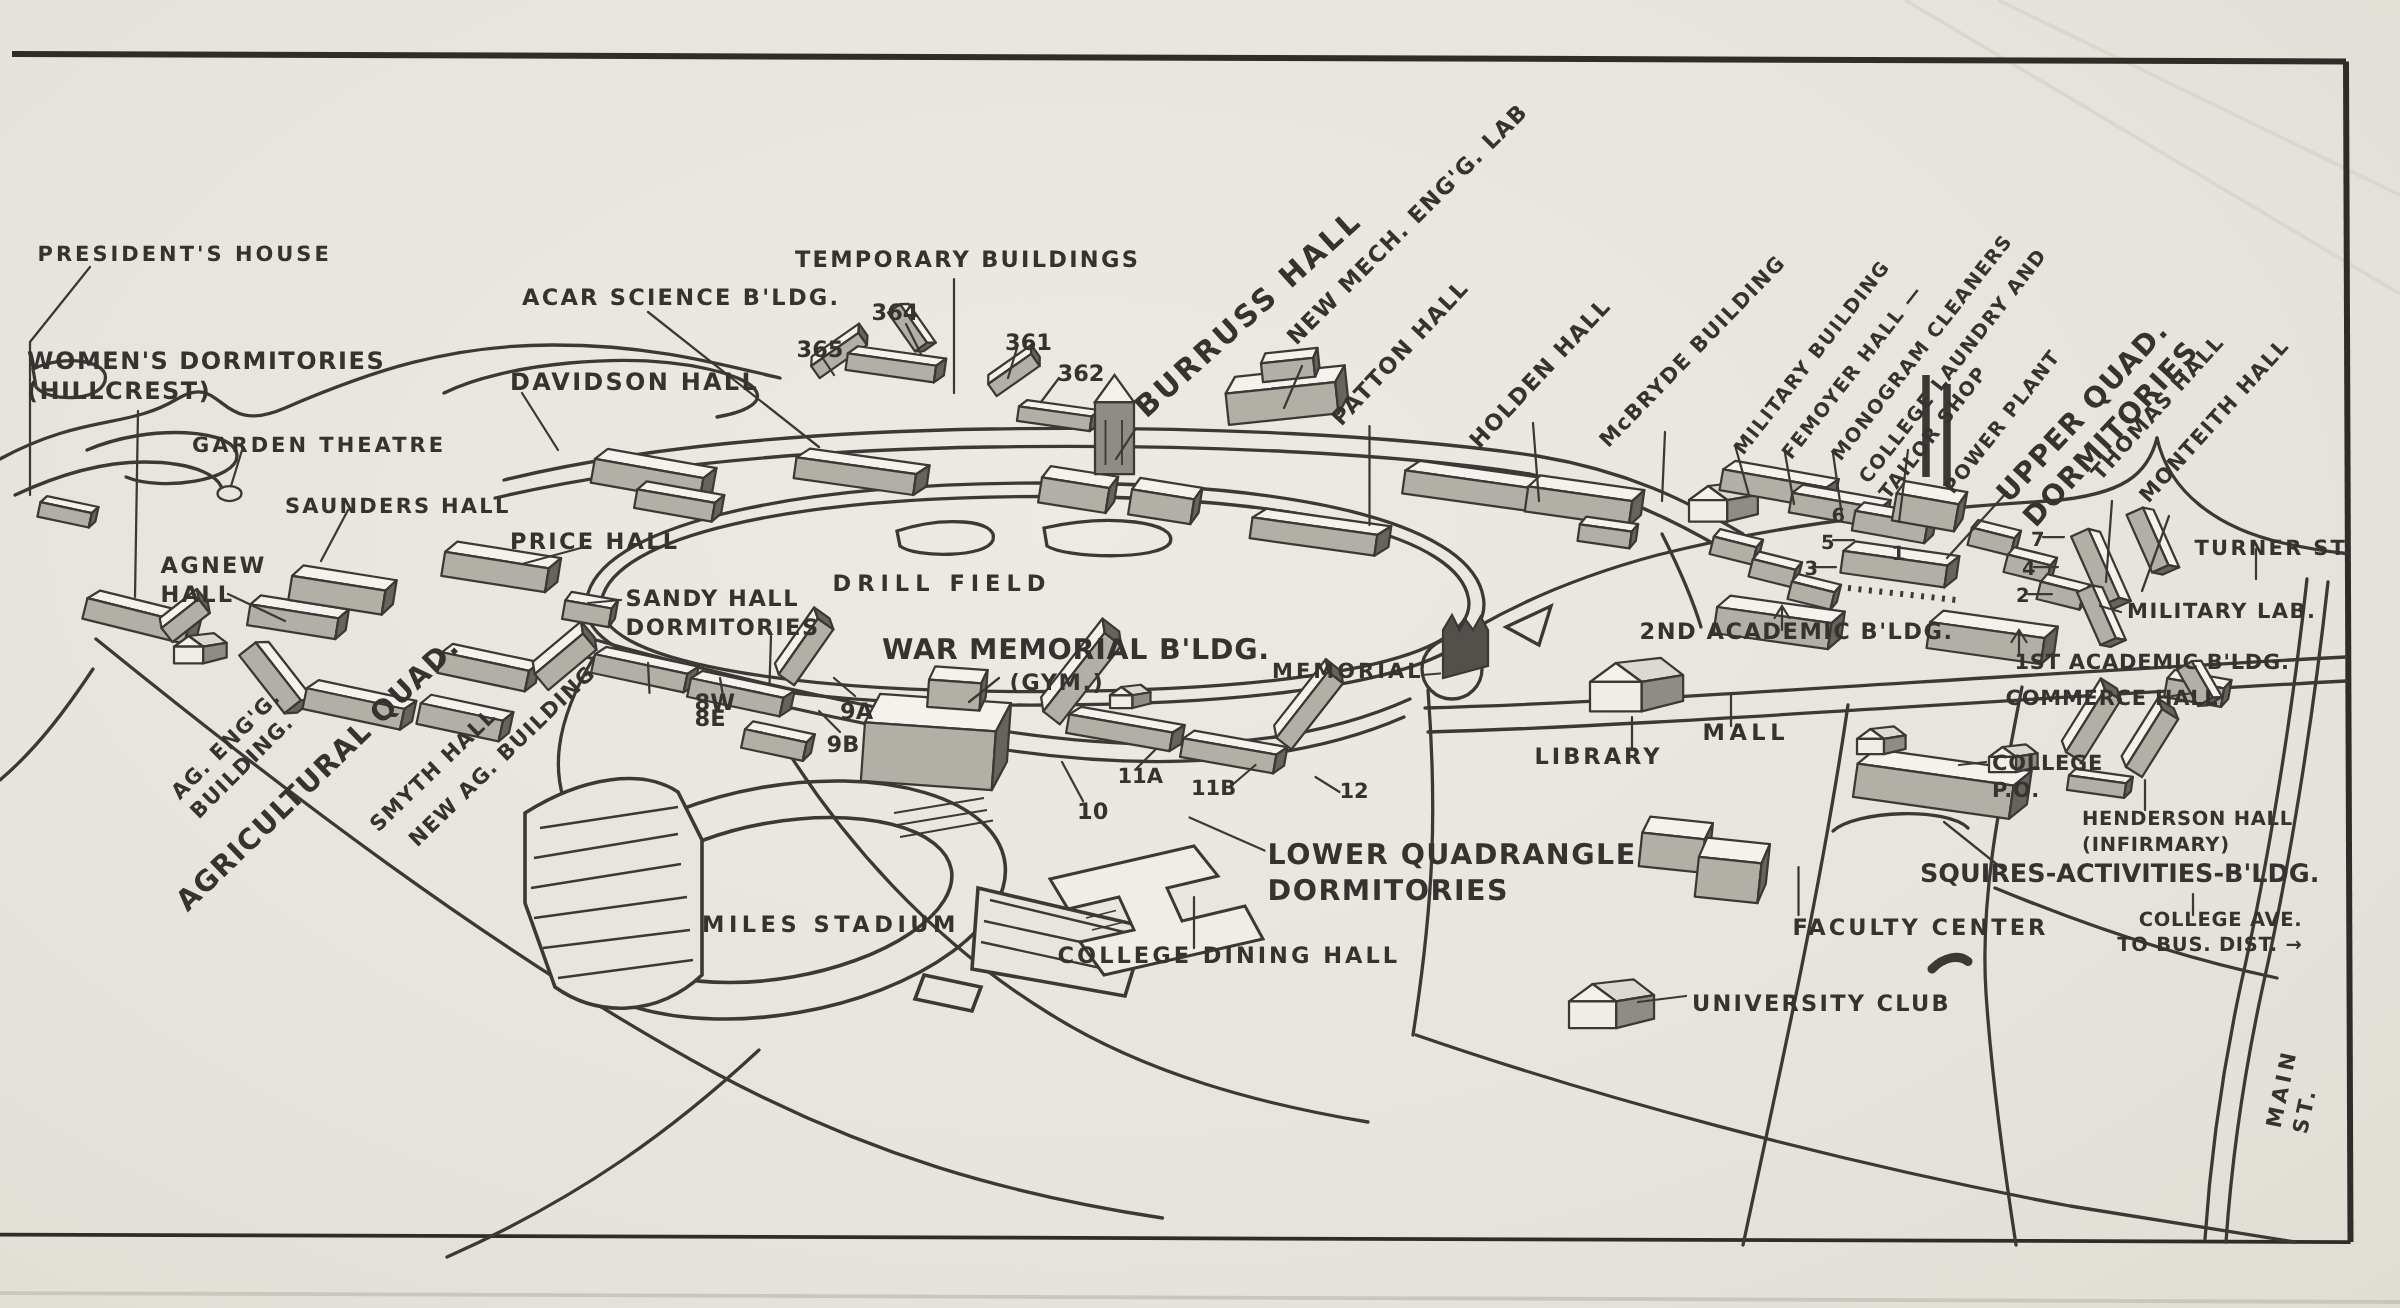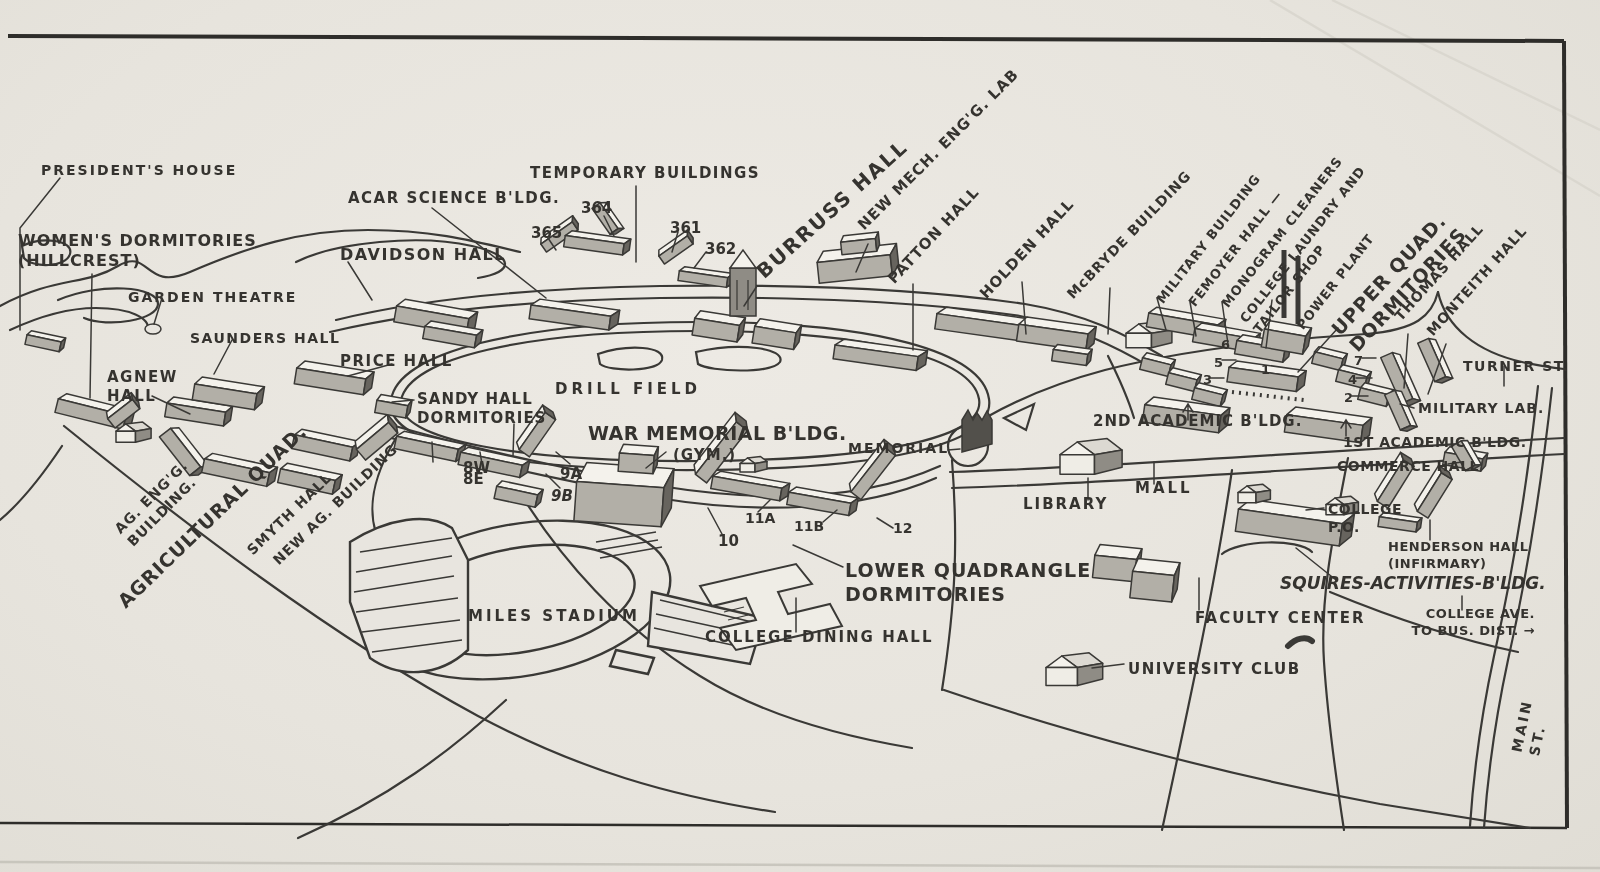--- a/index.html
+++ b/index.html
@@ -230,21 +230,21 @@
       <path d="M480,452 L483,470"></path>
       <path d="M570,464 L556,452"></path>
       <path d="M560,488 L546,474"></path>
       <path d="M1222,360 L1236,360 M1210,378 L1224,378 M1362,358 L1376,358 M1356,378 L1372,378 M1352,396 L1368,396"></path>
       <path d="M1448,464 L1462,462"></path>
       <path d="M1414,408 L1400,404"></path>
     </g>
   </svg>
 
   <div id="labels">
-      <div class="lbl" style="left: 25px; top: 162px; font-size: 14px; letter-spacing: 2px; margin-left: 16px;">PRESIDENT'S HOUSE</div>
+      <div class="lbl" style="left: 25px; top: 162px; font-size: 14px; letter-spacing: 2px;">PRESIDENT'S HOUSE</div>
       <div class="lbl" style="left: 18px; top: 231px; font-size: 16px; letter-spacing: 1px;">WOMEN'S DORMITORIES
 (HILLCREST)</div>
       <div class="lbl" style="left: 128px; top: 289px; font-size: 14px; letter-spacing: 2px;">GARDEN THEATRE</div>
       <div class="lbl" style="left: 293px; top: 245px; font-size: 16px; letter-spacing: 1.5px; margin-left: 47px;">DAVIDSON HALL</div>
       <div class="lbl" style="left: 348px; top: 189px; font-size: 15px; letter-spacing: 1.5px;">ACAR SCIENCE  B'LDG.</div>
       <div class="lbl" style="left: 530px; top: 164px; font-size: 15px; letter-spacing: 1.5px;">TEMPORARY BUILDINGS</div>
       <div class="lbl" style="left: 531px; top: 224px; font-size: 15px;">365</div>
       <div class="lbl" style="left: 581px; top: 199px; font-size: 15px;">364</div>
       <div class="lbl" style="left: 670px; top: 219px; font-size: 15px;">361</div>
       <div class="lbl" style="left: 705px; top: 240px; font-size: 15px;">362</div>
@@ -278,36 +278,36 @@
       <div class="lbl" style="left: 1343px; top: 434px; font-size: 14px; letter-spacing: 0.5px;">1ST ACADEMIC B'LDG.</div>
       <div class="lbl" style="left: 1337px; top: 458px; font-size: 14px; letter-spacing: 0.5px;">COMMERCE HALL</div>
       <div class="lbl" style="left: 124px; top: 520px; font-size: 14px; letter-spacing: 1px; transform: rotate(-45deg);">AG. ENG'G.
 BUILDING.</div>
       <div class="lbl" style="left: 121px; top: 592px; font-size: 19px; letter-spacing: 1px; transform: rotate(-44deg);">AGRICULTURAL QUAD.</div>
       <div class="lbl" style="left: 250px; top: 544px; font-size: 14px; letter-spacing: 1px; transform: rotate(-44deg);">SMYTH HALL</div>
       <div class="lbl" style="left: 276px; top: 554px; font-size: 14px; letter-spacing: 1px; transform: rotate(-44deg);">NEW AG. BUILDING</div>
       <div class="lbl" style="left: 423px; top: 459px; font-size: 15px; margin-left: 40px;">8W</div>
       <div class="lbl" style="left: 463px; top: 470px; font-size: 15px;">8E</div>
       <div class="lbl" style="left: 560px; top: 465px; font-size: 15px;">9A</div>
-      <div class="lbl" style="left: 551px; top: 487px; font-size: 15px; font-style: italic;">9B</div>
+      <div class="lbl" style="left: 551px; top: 487px; font-size: 15px;">9B</div>
       <div class="lbl" style="left: 718px; top: 532px; font-size: 15px;">10</div>
       <div class="lbl" style="left: 745px; top: 510px; font-size: 14px;">11A</div>
       <div class="lbl" style="left: 794px; top: 518px; font-size: 14px;">11B</div>
       <div class="lbl" style="left: 893px; top: 520px; font-size: 14px;">12</div>
       <div class="lbl" style="left: 1023px; top: 495px; font-size: 15px; letter-spacing: 2px;">LIBRARY</div>
       <div class="lbl" style="left: 1135px; top: 479px; font-size: 15px; letter-spacing: 3px;">MALL</div>
       <div class="lbl" style="left: 1328px; top: 501px; font-size: 14px; letter-spacing: 0.5px;">COLLEGE
 P.O.</div>
       <div class="lbl" style="left: 1388px; top: 539px; font-size: 13px; letter-spacing: 0.5px;">HENDERSON HALL
 (INFIRMARY)</div>
       <div class="lbl" style="left: 468px; top: 607px; font-size: 15px; letter-spacing: 3px;">MILES STADIUM</div>
       <div class="lbl" style="left: 845px; top: 558px; font-size: 19px; letter-spacing: 1px;">LOWER QUADRANGLE
 DORMITORIES</div>
       <div class="lbl" style="left: 705px; top: 628px; font-size: 15px; letter-spacing: 2px;">COLLEGE DINING HALL</div>
-      <div class="lbl" style="left: 1280px; top: 573px; font-size: 17px; font-style: italic;">SQUIRES-ACTIVITIES-B'LDG.</div>
+      <div class="lbl" style="left: 1280px; top: 573px; font-size: 17px;">SQUIRES-ACTIVITIES-B'LDG.</div>
       <div class="lbl" style="left: 1195px; top: 609px; font-size: 15px; letter-spacing: 2px;">FACULTY CENTER</div>
       <div class="lbl" style="left: 1411px; top: 606px; font-size: 13px; letter-spacing: 0.5px; width: 124px; text-align: right;">COLLEGE AVE.
 TO BUS. DIST. →</div>
       <div class="lbl" style="left: 1128px; top: 660px; font-size: 15px; letter-spacing: 1.5px;">UNIVERSITY CLUB</div>
       <div class="lbl" style="left: 1526px; top: 736px; font-size: 14px; letter-spacing: 3px; transform: rotate(-78deg);">MAIN  ST.</div>
       <div class="lbl" style="left: 1221px; top: 337px; font-size: 13px;">6</div>
       <div class="lbl" style="left: 1214px; top: 355px; font-size: 13px;">5</div>
       <div class="lbl" style="left: 1203px; top: 372px; font-size: 13px;">3</div>
       <div class="lbl" style="left: 1261px; top: 362px; font-size: 13px;">1</div>
       <div class="lbl" style="left: 1354px; top: 353px; font-size: 13px;">7</div>

